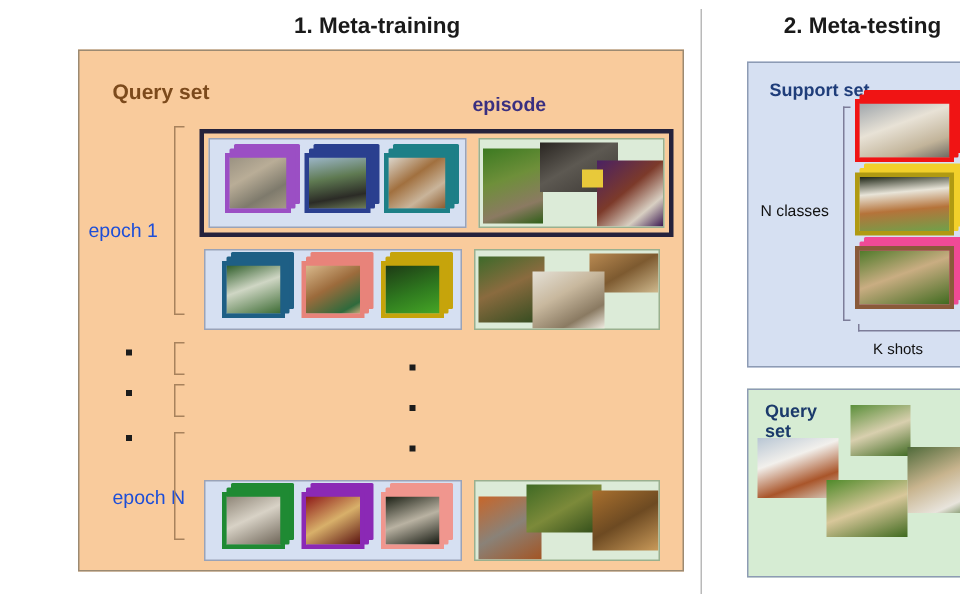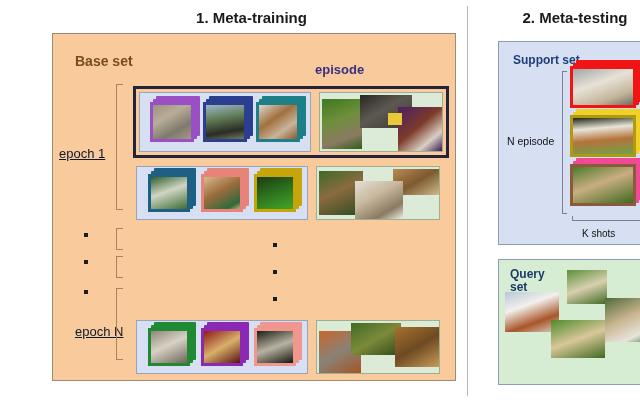--- a/index.html
+++ b/index.html
@@ -39,21 +39,21 @@
     position: absolute; left: 36px; top: 53px;
     font-weight: bold; font-size: 14px; color: #7c4a1c;
   }
   #episode-label {
     position: absolute; left: 276px; top: 62px;
     font-weight: bold; font-size: 13px; color: #3a2f80;
   }
 
   
   .epoch-label {
-    position: absolute; font-size: 13px; color: #0f172a; white-space: nowrap; text-decoration: underline;
+    position: absolute; font-size: 13px; color: #1d4ed8; white-space: nowrap;
   }
   #epoch-1-label { left: 20px; top: 146px; }
   #epoch-n-label { left: 36px; top: 324px; }
 
   .brace {
     position: absolute; width: 7px;
     border-left: 1.4px solid #a8825c;
     border-top: 1.4px solid #a8825c;
     border-bottom: 1.4px solid #a8825c;
   }
@@ -153,21 +153,21 @@
 
 <div id="root">
 
   <div class="panel-title" id="title-train">1. Meta-training</div>
   <div class="panel-title" id="title-test">2. Meta-testing</div>
 
   <div id="divider"></div>
 
   <div id="base-set-panel"></div>
 
-  <div id="base-set-label">Base set</div>
+  <div id="base-set-label">Query set</div>
   <div id="episode-label">episode</div>
 
   <div class="epoch-label" id="epoch-1-label">epoch 1</div>
   <div class="epoch-label" id="epoch-n-label">epoch N</div>
 
   <div class="brace" id="brace-epoch1"></div>
   <div class="brace" id="brace-mid-a"></div>
   <div class="brace" id="brace-mid-b"></div>
   <div class="brace" id="brace-epochn"></div>
 
@@ -268,21 +268,21 @@
            background-image:linear-gradient(150deg,#c7662a 0%,#8a8278 50%,#a35524 100%);"></div>
       <div class="thumb" style="left:34px;top:2px;width:50px;height:32px;
            background-image:linear-gradient(150deg,#3f6a24 0%,#7c8a3a 50%,#2d4a18 100%);"></div>
       <div class="thumb" style="left:78px;top:6px;width:44px;height:40px;
            background-image:linear-gradient(150deg,#a9702e 0%,#6d4a22 50%,#c99a5a 100%);"></div>
     </div>
   </div>
 
   <div id="support-panel"></div>
   <div id="support-set-label">Support set</div>
-  <div id="n-classes-label">N episode</div>
+  <div id="n-classes-label">N classes</div>
   <div id="k-shots-label">K shots</div>
   <div id="brace-n-classes"></div>
   <div id="brace-k-shots"></div>
 
   <div id="support-cards">
     <div class="card">
       <div class="sheet back2" style="width:66px;height:42px;background:#f01414;"></div>
       <div class="sheet back1" style="width:66px;height:42px;background:#f01414;"></div>
       <div class="front" style="width:66px;height:42px;border:3px solid #f01414;
            background-image:linear-gradient(160deg,#9fa6ac 0%,#e8e2d6 40%,#c2b49a 75%,#6e6a62 100%);"></div>

